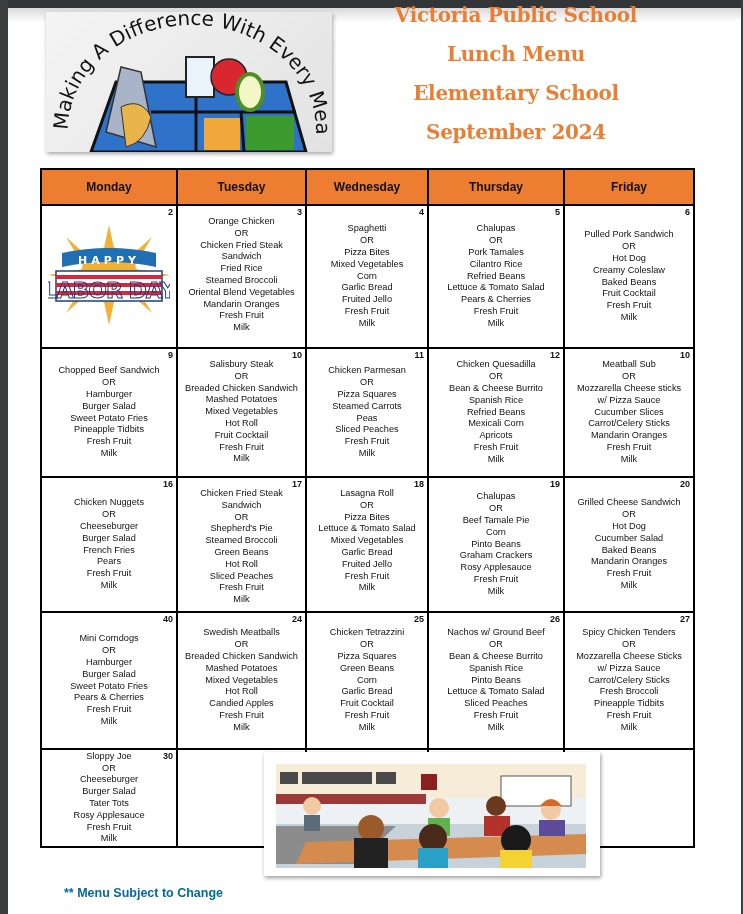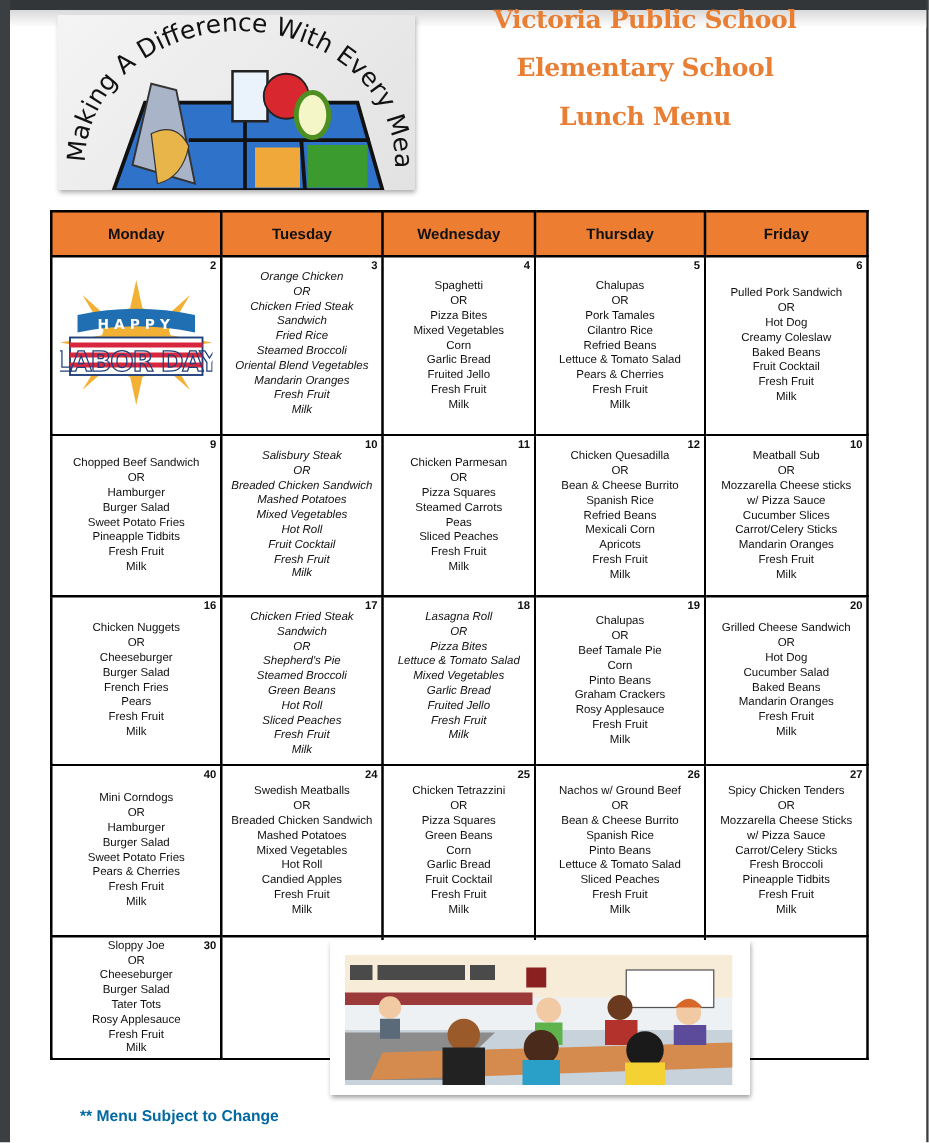--- a/index.html
+++ b/index.html
@@ -26,21 +26,21 @@
   table.cal th { background: #ed7d31; height: 36px; font-size: 12px; font-weight: bold; color: #111; text-align: center; }
   table.cal td { position: relative; vertical-align: middle; text-align: center; background: #fff; padding: 0 2px; }
   .daynum { position: absolute; right: 3px; top: 1px; font-size: 9px; color: #111; font-weight: bold; }
   .items { font-size: 9.2px; line-height: 11.8px; color: #111; }
   .items div { white-space: nowrap; }
   .r1 td { height: 143px; }
   .r2 td { height: 129px; }
   .r3 td { height: 135px; }
   .r4 td { height: 137px; }
   .r5 td { height: 98px; }
-  .top-aligned .items { position: absolute; left: 0; right: 0; top: 10px; font-style: italic; }
+  .top-aligned .items { position: absolute; left: 0; right: 0; top: 10px; }
 
   .labor { width: 122px; height: 100px; margin: 0 auto; }
   .cafeteria { position: absolute; left: 264px; top: 752px; width: 336px; height: 124px; background: #fff;
     box-shadow: 1px 2px 4px rgba(0,0,0,0.4); }
   .cafeteria svg { position: absolute; left: 12px; top: 12px; width: 310px; height: 104px; }
   .note { position: absolute; left: 64px; top: 886px; font-size: 12.5px; font-weight: bold; color: #0369a1; }
 </style>
 </head>
 <body>
 
@@ -66,22 +66,23 @@
     <rect x="158" y="106" width="36" height="32" fill="#f1a83a"></rect>
     <rect x="200" y="104" width="48" height="34" fill="#3c9b2f"></rect>
     <text font-family="DejaVu Sans, sans-serif" font-size="20" fill="#111">
       <textPath href="#arc">Making A Difference With Every Meal</textPath>
     </text>
   </svg>
 </div>
 
 <div class="titles">
   <div class="t1">Victoria Public School</div>
+  <div>Lunch Menu</div>
   <div>Elementary School</div>
-  <div>Lunch Menu</div>
+  <div>September 2024</div>
 </div>
 
 <table class="cal">
   <colgroup>
     <col style="width:136px">
       <col style="width:129px">
       <col style="width:122px">
       <col style="width:136px">
       <col style="width:130px">
   </colgroup>

